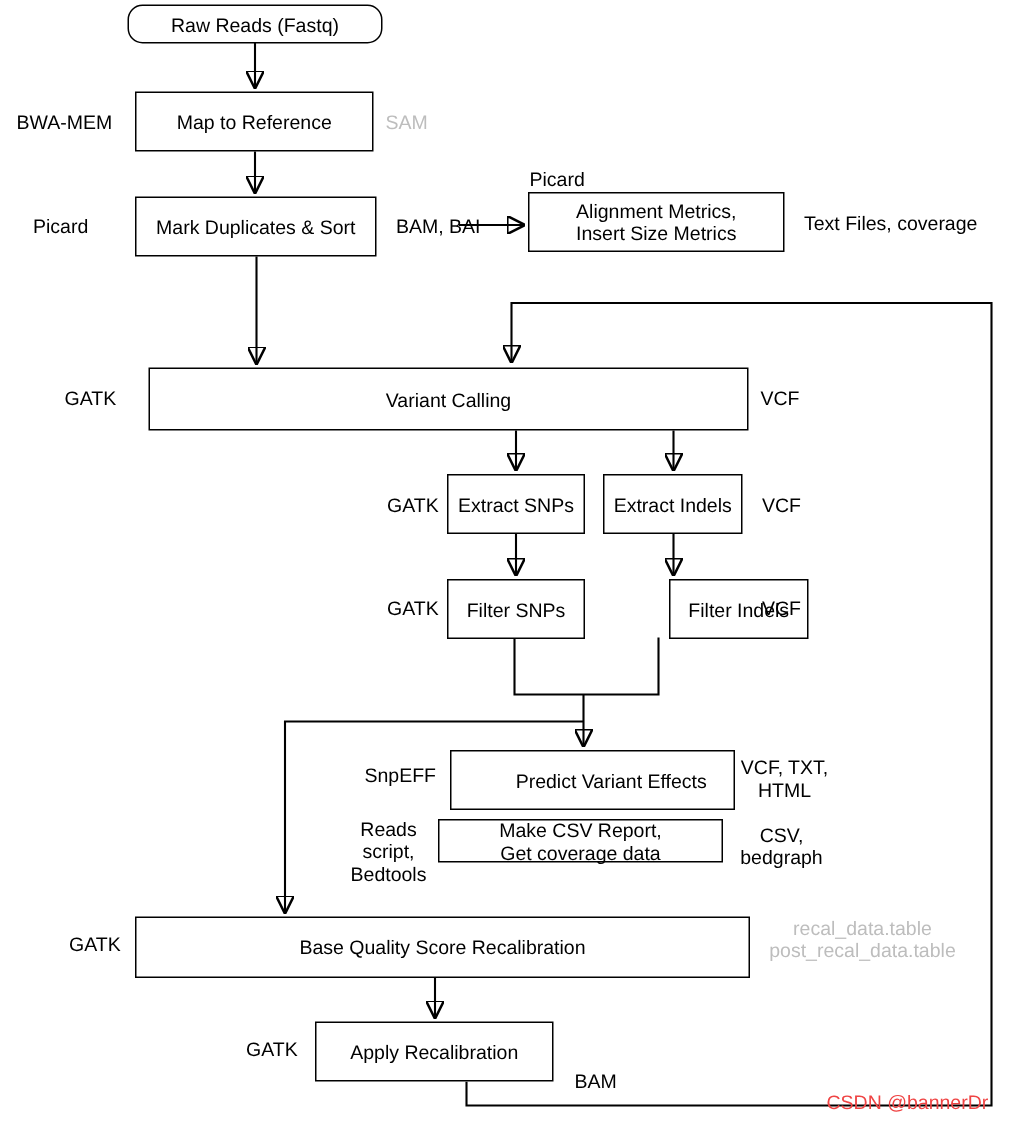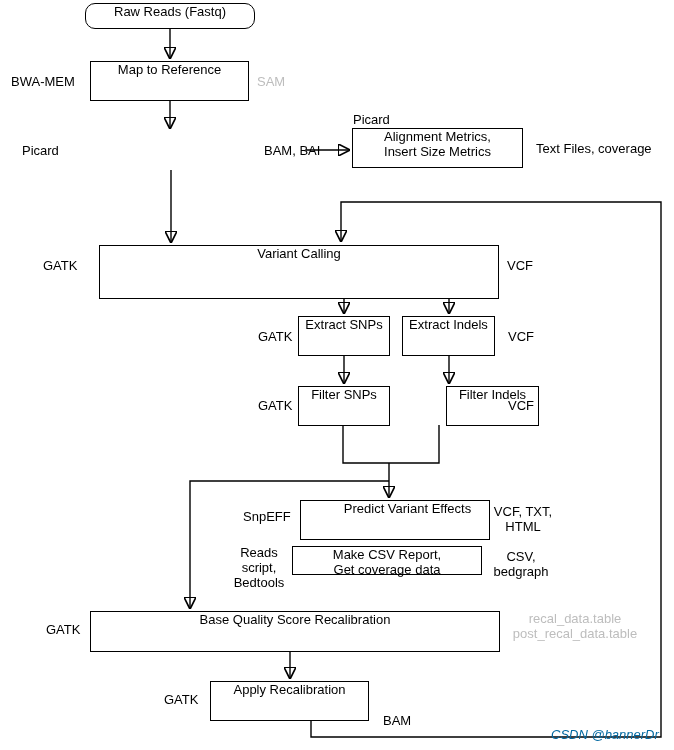--- a/index.html
+++ b/index.html
@@ -16,37 +16,37 @@
   .wires { position: absolute; left: 0; top: 0; width: 674px; height: 750px; }
   .wires path, .wires line { stroke: #000; stroke-width: 1.4; fill: none; }
   .node {
     position: absolute;
     box-sizing: border-box;
     background: #ffffff;
     border: 1.5px solid #000;
     display: flex;
     flex-direction: column;
     align-items: center;
-    justify-content: flex-start;
+    justify-content: center;
     text-align: center;
     line-height: 15px;
   }
   .node.rounded { border-radius: 10px; }
   .lbl {
     position: absolute;
     white-space: nowrap;
     line-height: 15px;
   }
   .lbl-block {
     position: absolute;
     text-align: center;
     line-height: 15px;
   }
   .muted { color: #bdbdbd; }
-  .watermark { color: #0369a1; font-style: italic; }
+  .watermark { color: #ef4444; }
 </style>
 </head>
 <body>
 
 <div class="canvas">
 
   <svg class="wires" viewBox="0 0 674 750">
     <defs>
       <marker id="arrow" markerUnits="userSpaceOnUse" markerWidth="12" markerHeight="12" viewBox="0 0 10 10" refX="9" refY="5" orient="auto">
         <path d="M0,0 L10,5 L0,10 Z" fill="#000" stroke="none"></path>
@@ -68,27 +68,30 @@
   </svg>
 
   <div class="node rounded" style="left:85px; top:3px; width:170px; height:26px;">
     <span>Raw Reads (Fastq)</span>
   </div>
 
   <div class="node" style="left:90px; top:61px; width:159px; height:40px;">
     <span>Map to Reference</span>
   </div>
 
+  <div class="node" style="left:90px; top:131px; width:161px; height:40px;">
+    <span>Mark Duplicates &amp; Sort</span>
+  </div>
 
   <div class="node" style="left:352px; top:128px; width:171px; height:40px;">
     <span>Alignment Metrics,</span>
     <span>Insert Size Metrics</span>
   </div>
 
-  <div class="node" style="left:99px; top:245px; width:400px; height:54px;">
+  <div class="node" style="left:99px; top:245px; width:400px; height:42px;">
     <span>Variant Calling</span>
   </div>
 
   <div class="node" style="left:402px; top:316px; width:93px; height:40px;">
     <span>Extract Indels</span>
   </div>
 
   <div class="node" style="left:298px; top:316px; width:92px; height:40px;">
     <span>Extract SNPs</span>
   </div>

